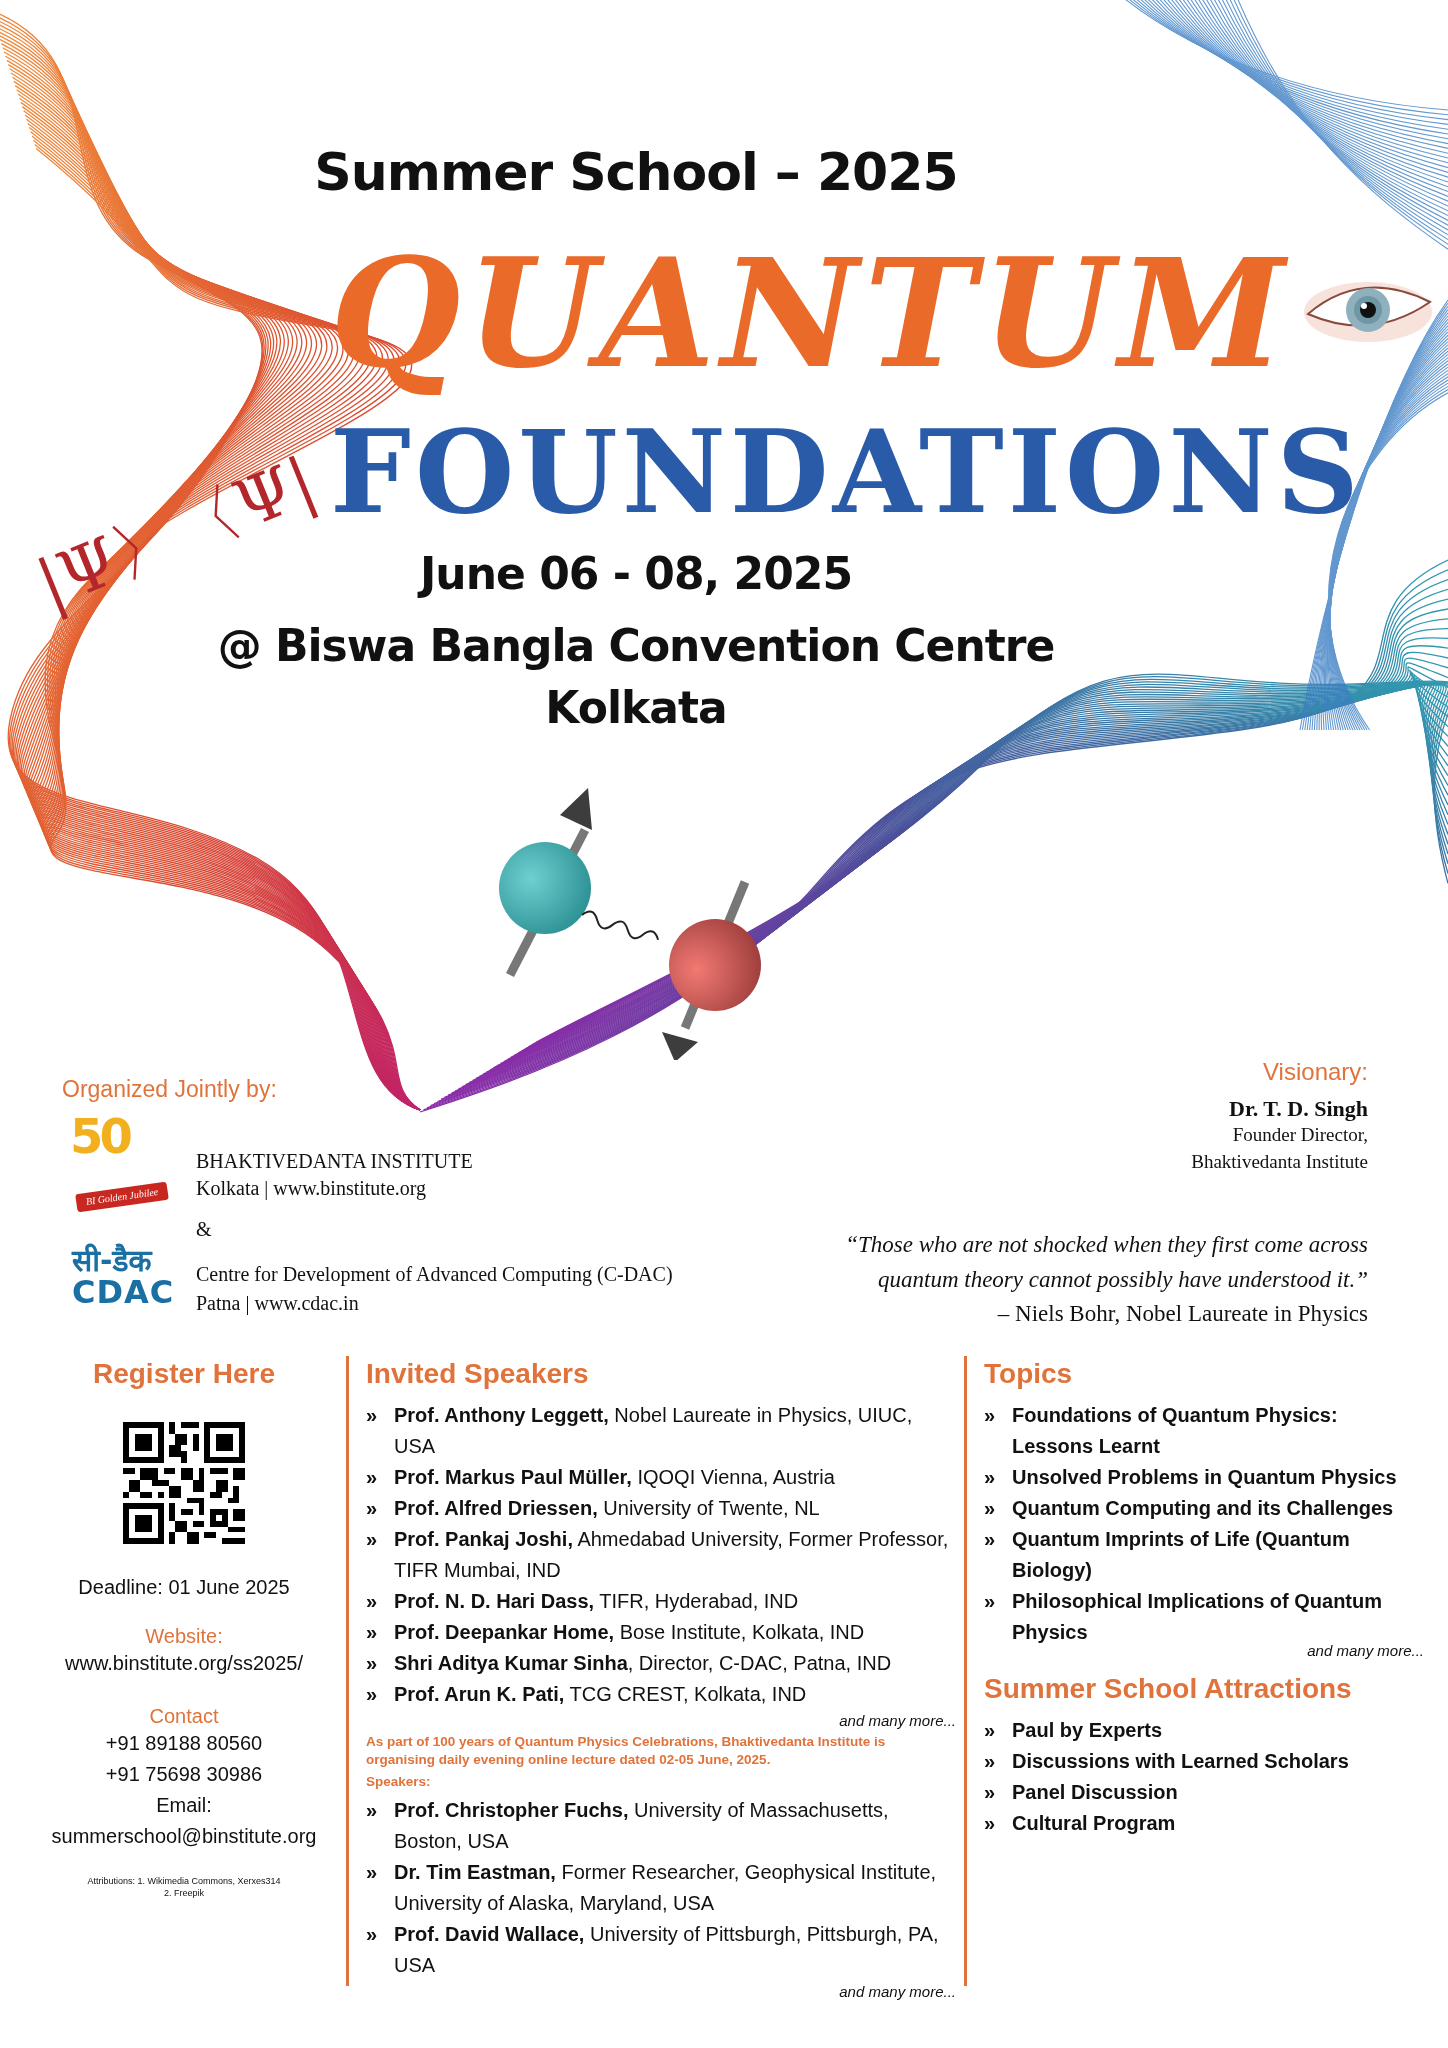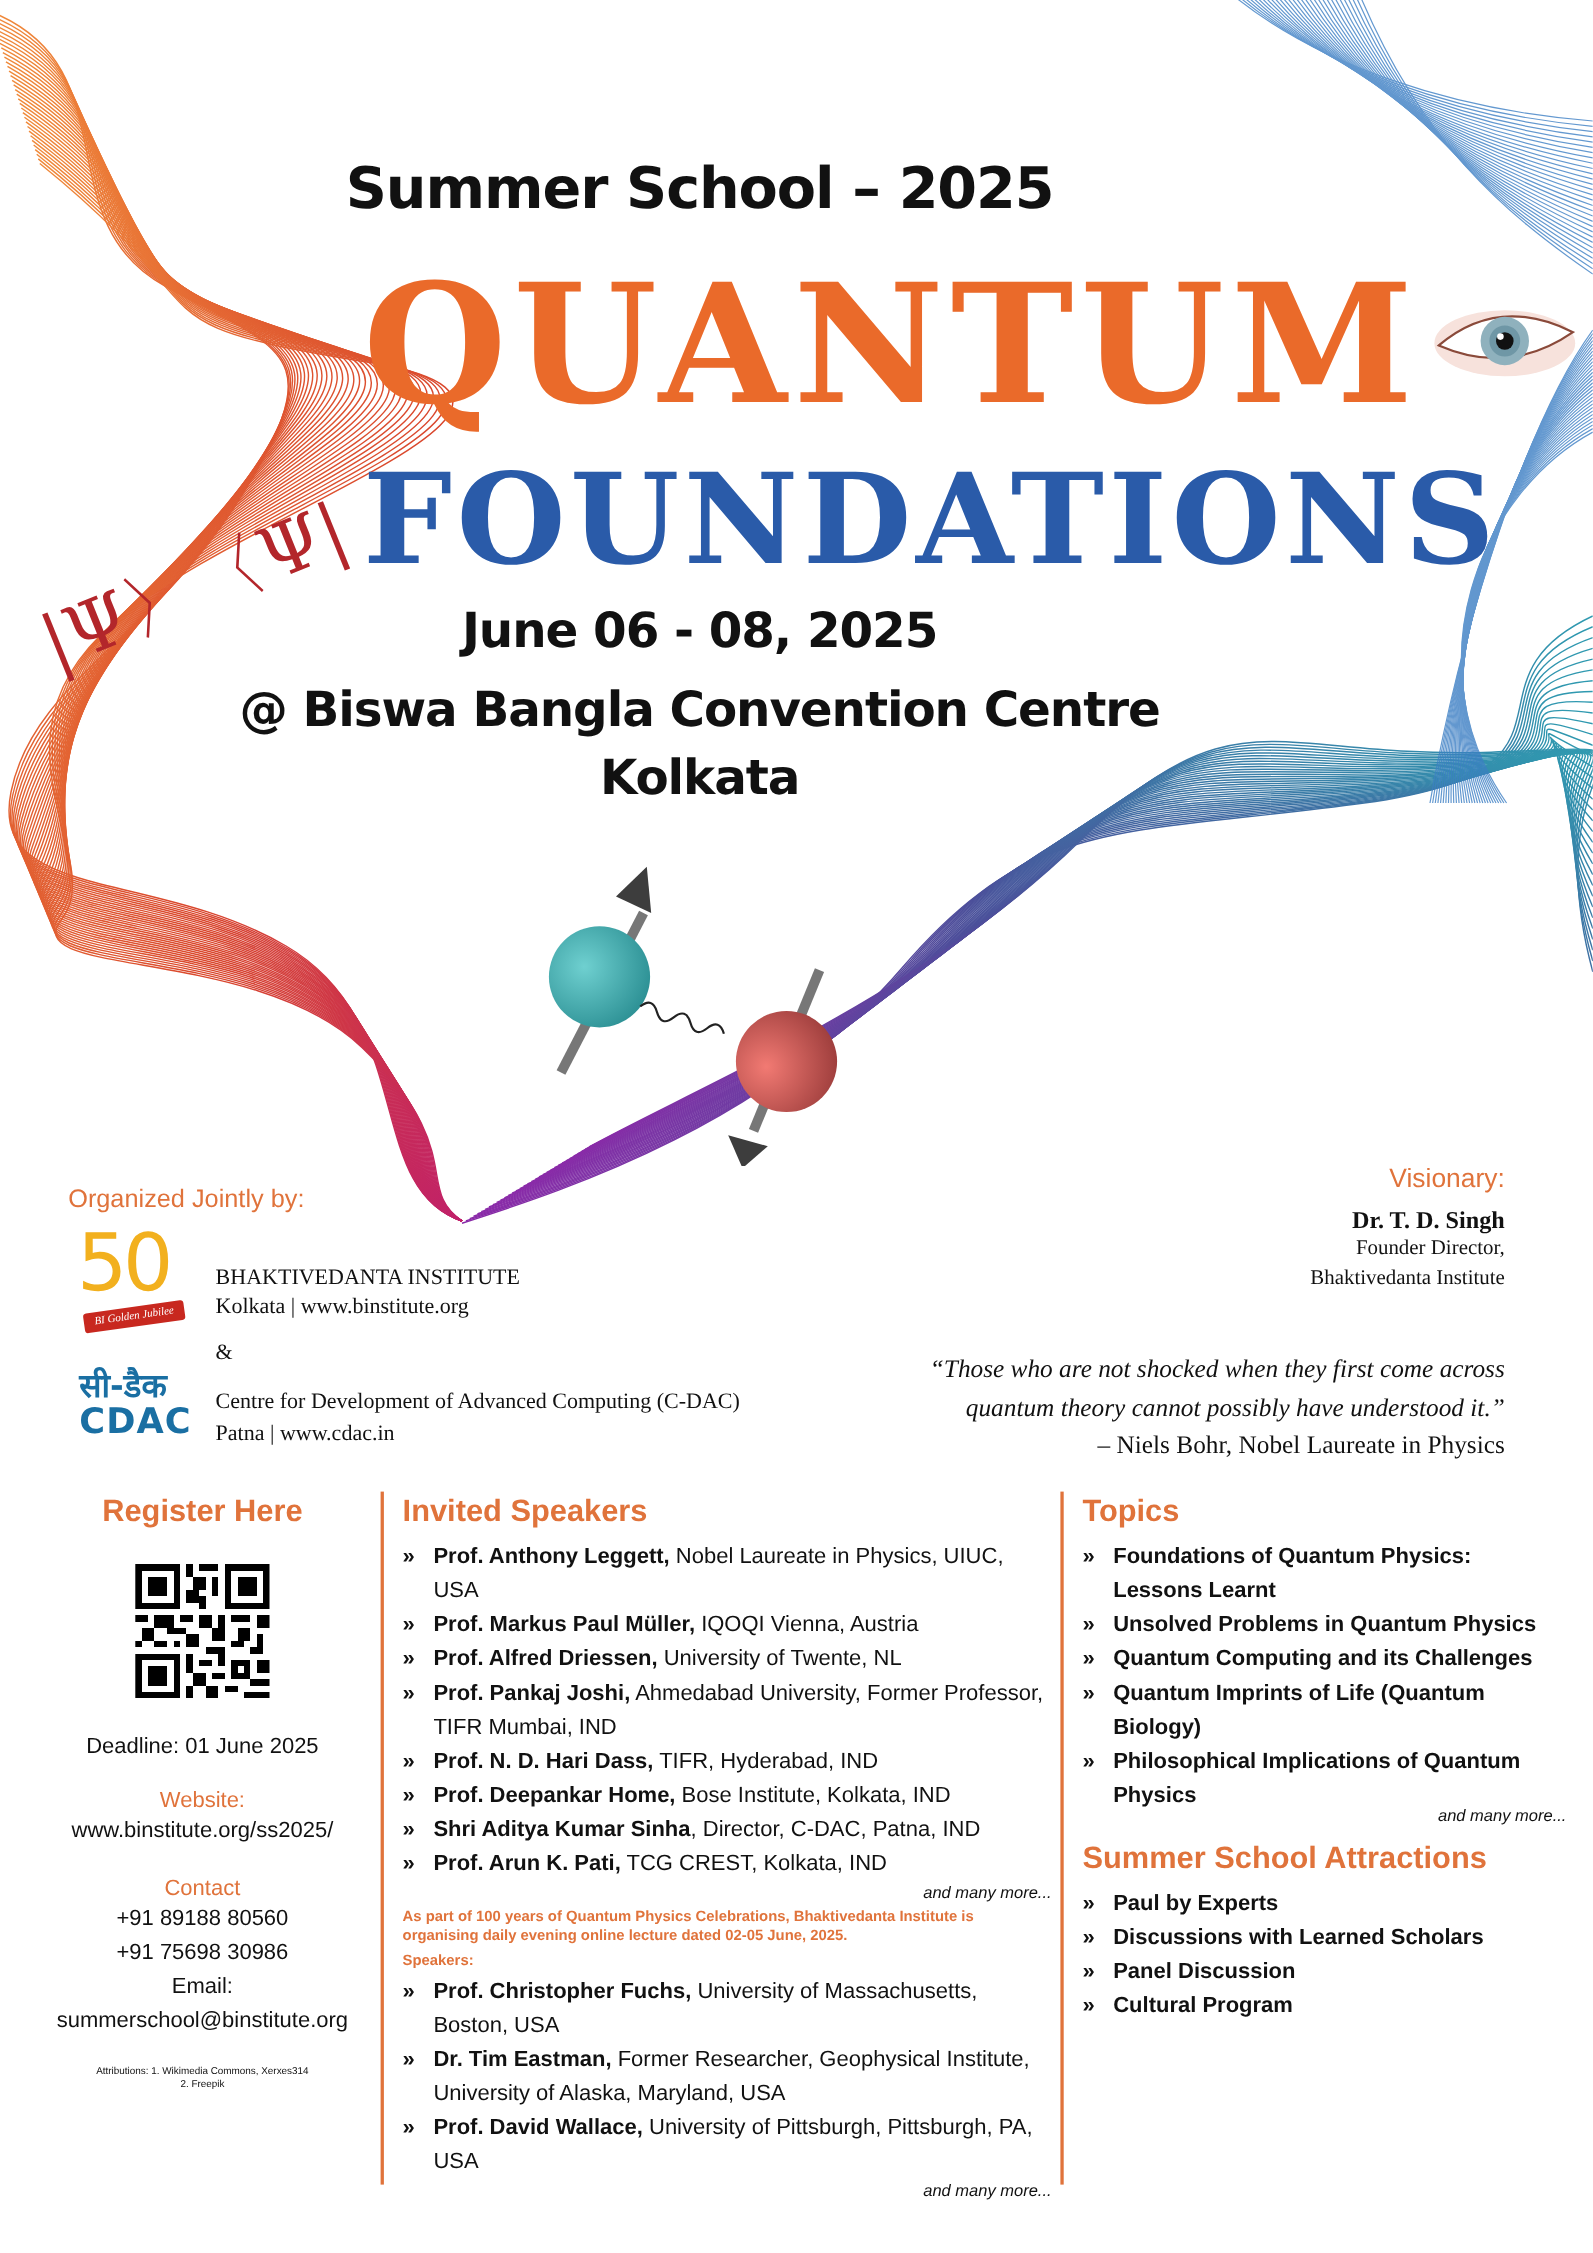--- a/index.html
+++ b/index.html
@@ -200,21 +200,21 @@
   <path d="M6 42 Q60 -4 128 30 Q70 70 6 42Z" fill="#fff" stroke="#8a4a3a" stroke-width="2"></path>
   <circle cx="66" cy="38" r="22" fill="#8fb1bd"></circle>
   <circle cx="66" cy="38" r="14" fill="#6f97a6"></circle>
   <circle cx="66" cy="38" r="8" fill="#111"></circle>
   <circle cx="62" cy="34" r="3" fill="#fff"></circle>
 </svg>
 
 <div class="abs psi">|Ψ〉〈Ψ|</div>
 
 <div class="abs center hdr-sub">Summer School – 2025</div>
-<div class="abs hdr-q" style="text-align:left;">QUANTUM</div>
+<div class="abs hdr-q" style="text-align:left;font-style:italic;">QUANTUM</div>
 <div class="abs hdr-f" style="text-align:center;">FOUNDATIONS</div>
 <div class="abs center hdr-date">June 06 - 08, 2025</div>
 <div class="abs center hdr-venue">@ Biswa Bangla Convention Centre</div>
 <div class="abs center hdr-city">Kolkata</div>
 
 <svg class="abs" style="left:470px;top:760px;" width="300" height="300" viewBox="0 0 300 300">
   <defs>
     <radialGradient id="teal" cx="0.35" cy="0.4" r="0.7">
         <stop offset="0" stop-color="#6fd0d0"></stop>
         <stop offset="1" stop-color="#2b8f93"></stop>
@@ -229,21 +229,21 @@
   <circle cx="75" cy="128" r="46" fill="url(#teal)"></circle>
   <path d="M112 155 q8 -12 16 0 t16 0 t16 0 t16 0 t16 0" fill="none" stroke="#222" stroke-width="2" transform="rotate(18 112 155)"></path>
   <line x1="275" y1="122" x2="215" y2="268" stroke="#777" stroke-width="9"></line>
   <circle cx="245" cy="205" r="46" fill="url(#red)"></circle>
   <polygon points="205,302 192,272 228,282" fill="#3d3d3d"></polygon>
 </svg>
 
 <div class="abs org-label orange">Organized Jointly by:</div>
 
 <div class="abs" style="left:70px;top:1112px;width:110px;height:100px;">
-  <div style="position:absolute;left:0;top:0;font-family:'DejaVu Sans',sans-serif;font-weight:normal;font-size:72px;line-height:1;color:#f2b01e;letter-spacing:-4px;">50</div>
+  <div style="position:absolute;left:0;top:0;font-family:'DejaVu Sans',sans-serif;font-weight:bold;font-size:48px;line-height:1;color:#f2b01e;letter-spacing:-4px;">50</div>
   <div style="position:absolute;left:6px;top:76px;width:92px;height:18px;background:#c8281f;border-radius:3px;color:#fff;font-family:'Liberation Serif',serif;font-style:italic;font-size:10px;text-align:center;line-height:18px;transform:rotate(-8deg);">BI Golden Jubilee</div>
 </div>
 <div class="abs bi-text">
   <div>BHAKTIVEDANTA INSTITUTE</div>
   <div>Kolkata | www.binstitute.org</div>
 </div>
 <div class="abs amp">&amp;</div>
 
 <div class="abs" style="left:72px;top:1246px;width:112px;height:70px;color:#1a6fa3;">
   <div style="font-family:'DejaVu Sans',sans-serif;font-weight:bold;font-size:30px;line-height:1;">सी-डैक</div>

